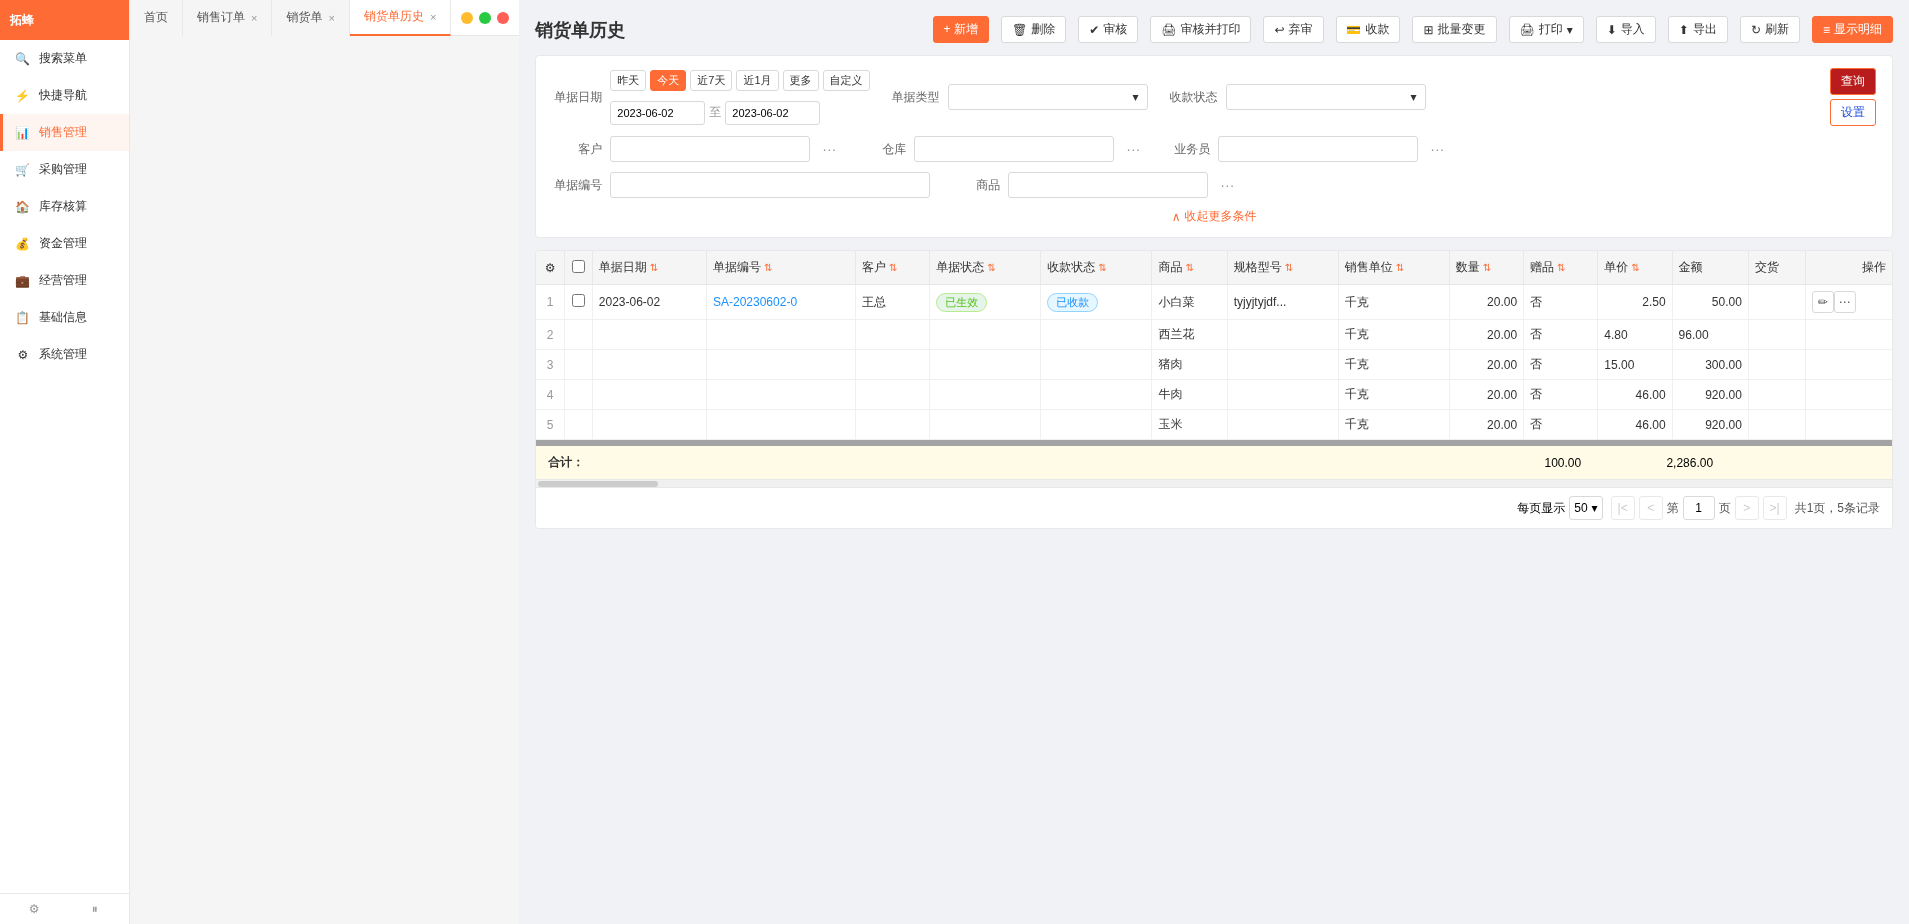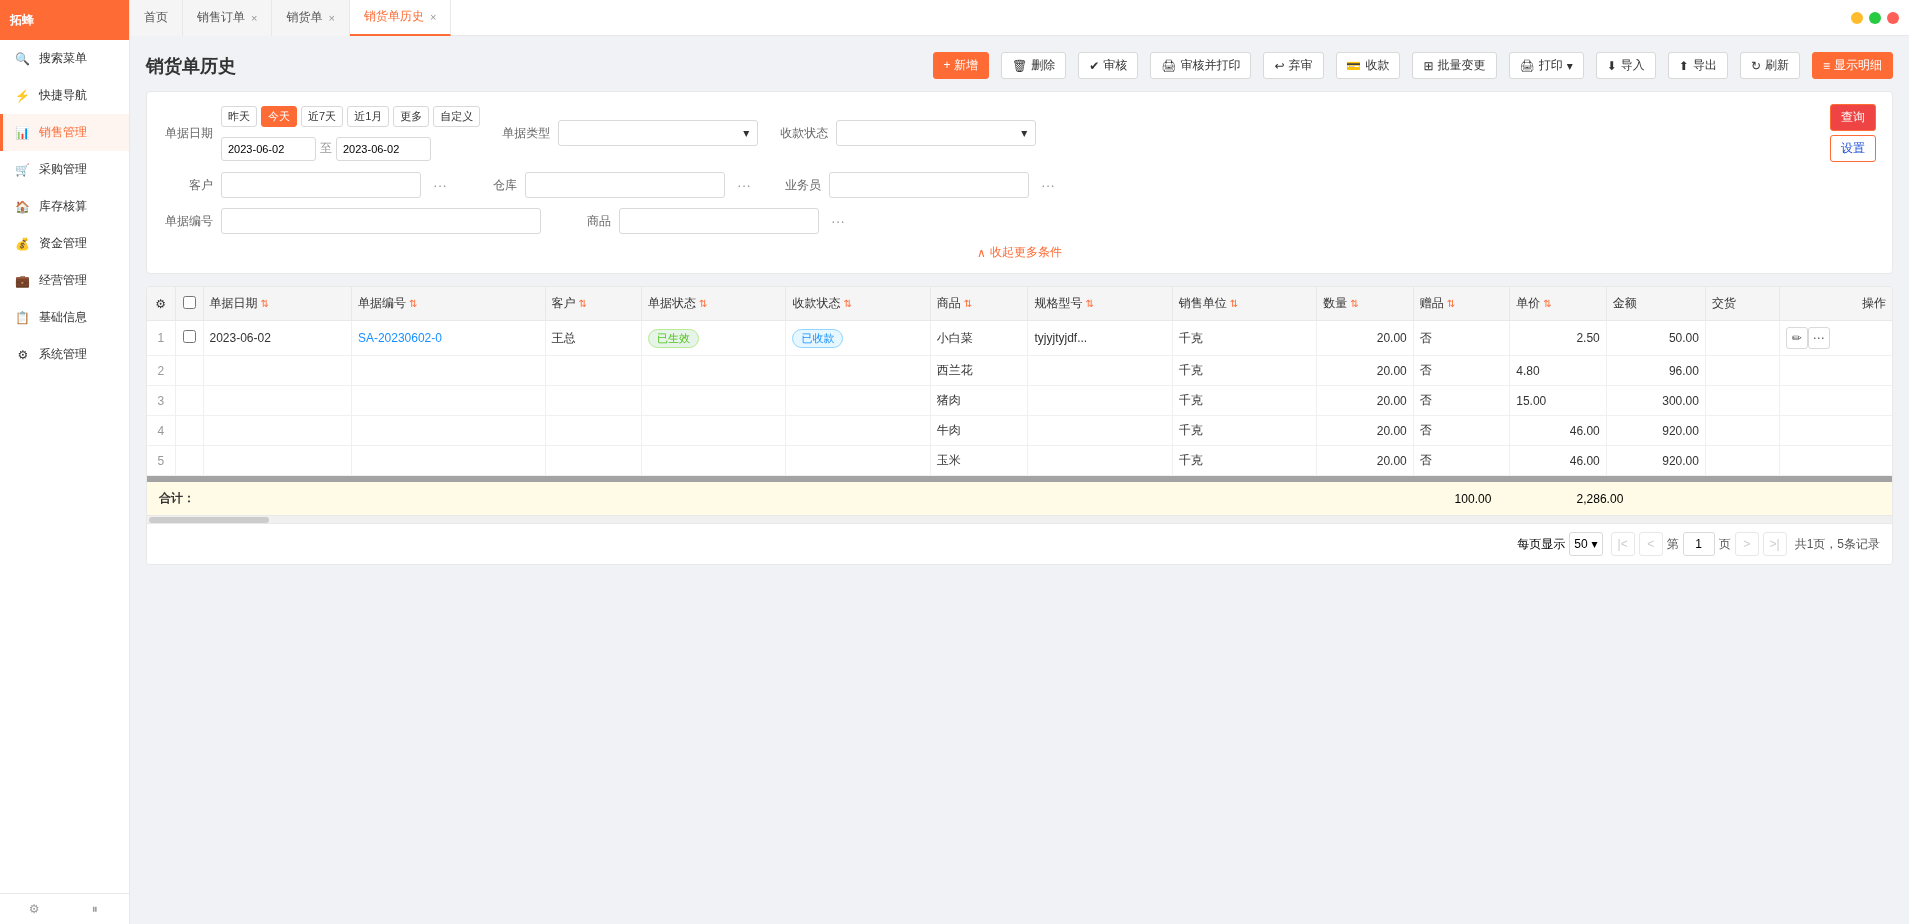--- a/index.html
+++ b/index.html
@@ -9,21 +9,21 @@
     .sidebar { width: 130px; background: #fff; border-right: 1px solid #e8e8e8; display: flex; flex-direction: column; height: 100%; flex-shrink: 0; }
     .sidebar-logo { height: 40px; background: #ff6b35; display: flex; align-items: center; padding: 0 10px; color: #fff; font-size: 13px; font-weight: bold; }
     .sidebar-item { display: flex; align-items: center; padding: 10px 12px; cursor: pointer; color: #333; gap: 8px; border-left: 3px solid transparent; }
     .sidebar-item.active { color: #ff6b35; background: #fff5f0; border-left-color: #ff6b35; }
     .sidebar-icon { width: 16px; height: 16px; display: inline-flex; align-items: center; justify-content: center; color: inherit; }
     .sidebar-label { font-size: 12px; }
     .sidebar-bottom { margin-top: auto; padding: 8px; display: flex; gap: 8px; border-top: 1px solid #e8e8e8; }
     .sidebar-bottom-btn { flex: 1; display: flex; align-items: center; justify-content: center; color: #999; cursor: pointer; }
 
     
-    .main { flex: 1; display: flex; flex-direction: column; overflow: hidden; }
+    .main { flex: 1; display: flex; flex-direction: row; overflow: hidden; }
 
     
     .tab-bar { display: flex; align-items: center; background: #fff; border-bottom: 1px solid #e8e8e8; height: 36px; padding-left: 0; flex-shrink: 0; }
     .tab { display: flex; align-items: center; padding: 0 14px; height: 36px; border-right: 1px solid #e8e8e8; cursor: pointer; color: #555; font-size: 12px; white-space: nowrap; gap: 6px; background: #f5f5f5; }
     .tab.active { background: #fff; color: #ff6b35; border-bottom: 2px solid #ff6b35; }
     .tab-close { color: #999; font-size: 11px; cursor: pointer; }
     .tab-spacer { flex: 1; }
     .tab-window-controls { display: flex; align-items: center; gap: 6px; padding: 0 10px; }
     .win-btn { width: 12px; height: 12px; border-radius: 50%; cursor: pointer; }
     .win-close { background: #ff5f57; }
@@ -258,21 +258,21 @@
 
           <div class="filter-item">
             <span class="filter-label">收款状态</span>
             <div class="filter-select filter-select-wide">
               <span></span>
               <span>▾</span>
             </div>
           </div>
 
           <div style="display:flex; flex-direction:column; gap:4px; margin-left: auto;">
-            <button class="btn btn-primary" style="background:#ef4444; color:#fff; border-color:#ff6b35;text-align:center;">查询</button>
+            <button class="btn btn-primary" style="background:#b91c1c; color:#fff; border-color:#ff6b35;text-align:center;">查询</button>
             <button class="btn" style="border-color:#ff6b35; color:#1d4ed8;">设置</button>
           </div>
         </div>
 
         <div class="filter-row">
 
           <div class="filter-item">
             <span class="filter-label">客户</span>
             <input type="text" class="filter-input filter-input-wide" style="">
             <span class="dots-btn">···</span>
@@ -416,21 +416,21 @@
     <td><a style="color:#1890ff; cursor:pointer;"></a></td>
     <td></td>
     <td></td>
     <td></td>
     <td>西兰花</td>
     <td></td>
     <td>千克</td>
     <td style="text-align:right;">20.00</td>
     <td>否</td>
     <td style="text-align:left;">4.80</td>
-    <td style="text-align:right;margin-top:36px;">96.00</td>
+    <td style="text-align:left;margin-top:36px;">96.00</td>
     <td></td>
     <td></td>
   </tr>
               <tr>
     <td style="text-align:center; color:#999;">3</td>
     <td style="text-align:center;"></td>
     <td></td>
     <td><a style="color:#1890ff; cursor:pointer;"></a></td>
     <td></td>
     <td></td>

